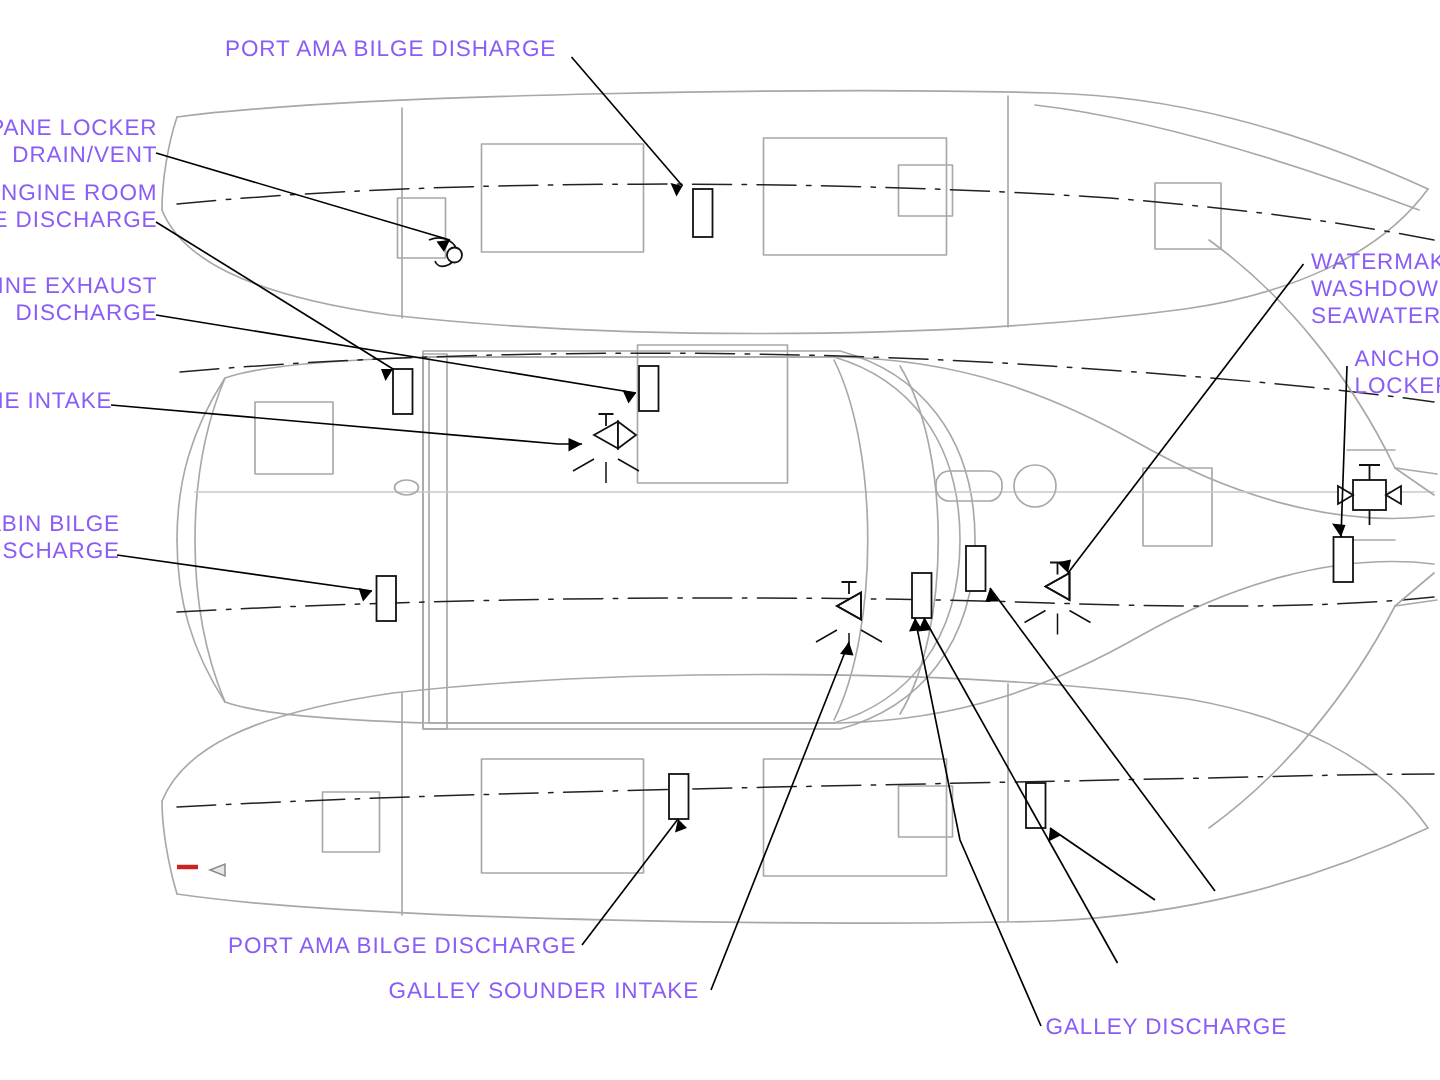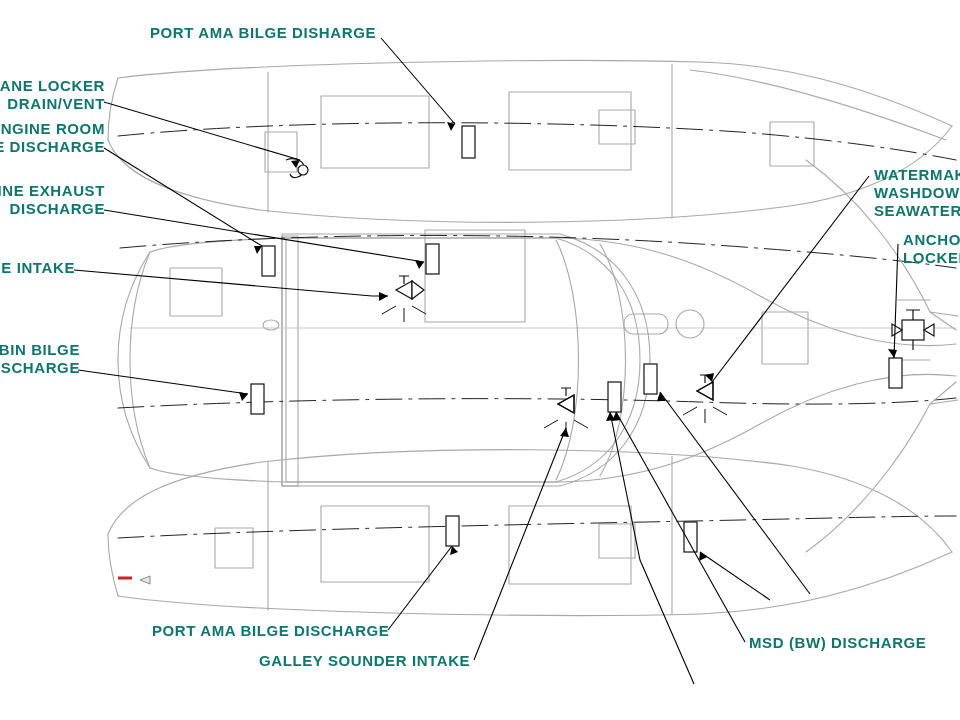--- a/index.html
+++ b/index.html
@@ -20,24 +20,23 @@
     left: 0;
     top: 0;
     width: 960px;
     height: 720px;
   }
   .lbl {
     position: absolute;
     font-family: "Liberation Sans", sans-serif;
     font-size: 15px;
     letter-spacing: 0.6px;
-    color: #0f766e;
+    color: #8b5cf6;
     white-space: pre;
     line-height: 18px;
-    font-weight: bold;
   }
   .lbl.r { text-align: right; }
   .lbl.l { text-align: left; }
 </style>
 </head>
 <body>
 
 <div id="stage">
 
   <svg id="drawing" viewBox="0 0 960 720">
@@ -199,20 +198,20 @@
 DISCHARGE</div>
 
   <div class="lbl l" style="left:874px; top:166px;">WATERMAKER/
 WASHDOWN
 SEAWATER</div>
 
   <div class="lbl l" style="left:903px; top:231px;">ANCHOR
 LOCKER</div>
 
 
-  <div class="lbl l" style="left:749px; top:634px;">MSD (BW) DISCHARGE</div>
-
+
+  <div class="lbl l" style="left:697px; top:676px;">GALLEY DISCHARGE</div>
 
   <div class="lbl l" style="left:259px; top:652px;">GALLEY SOUNDER INTAKE</div>
 
   <div class="lbl l" style="left:152px; top:622px;">PORT AMA BILGE DISCHARGE</div>
 
 </div>
 
 </body></html>

